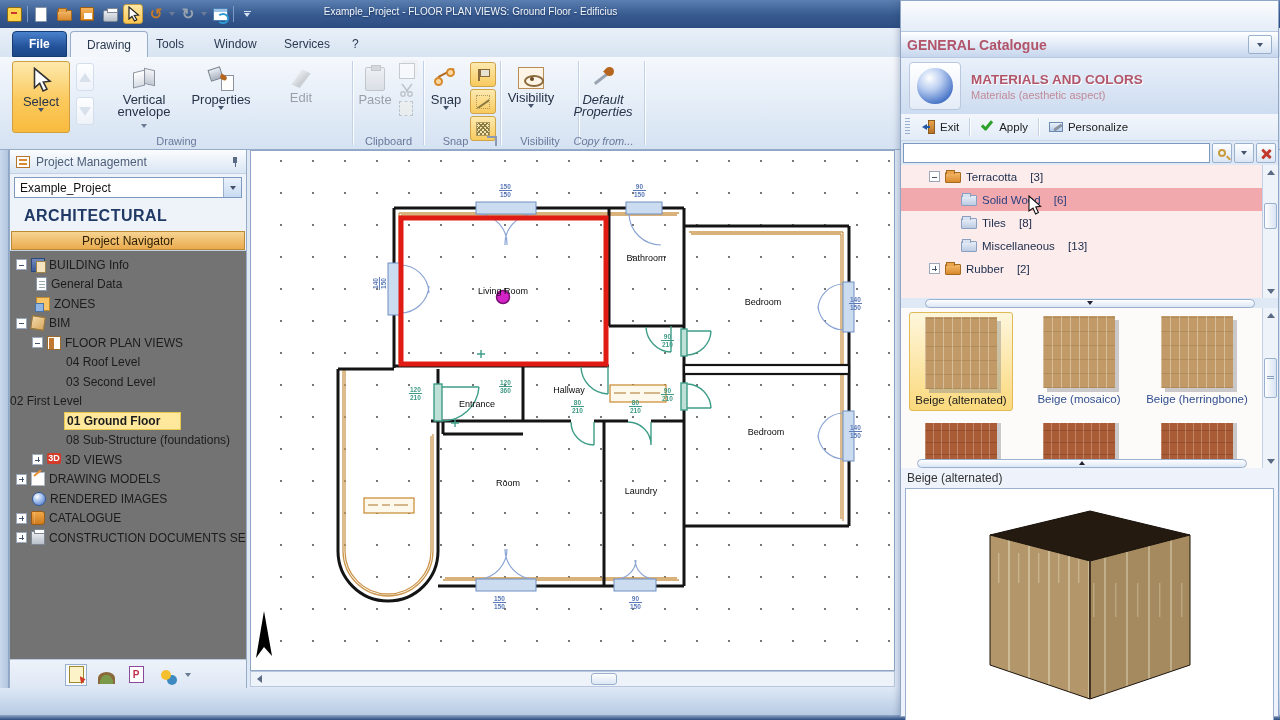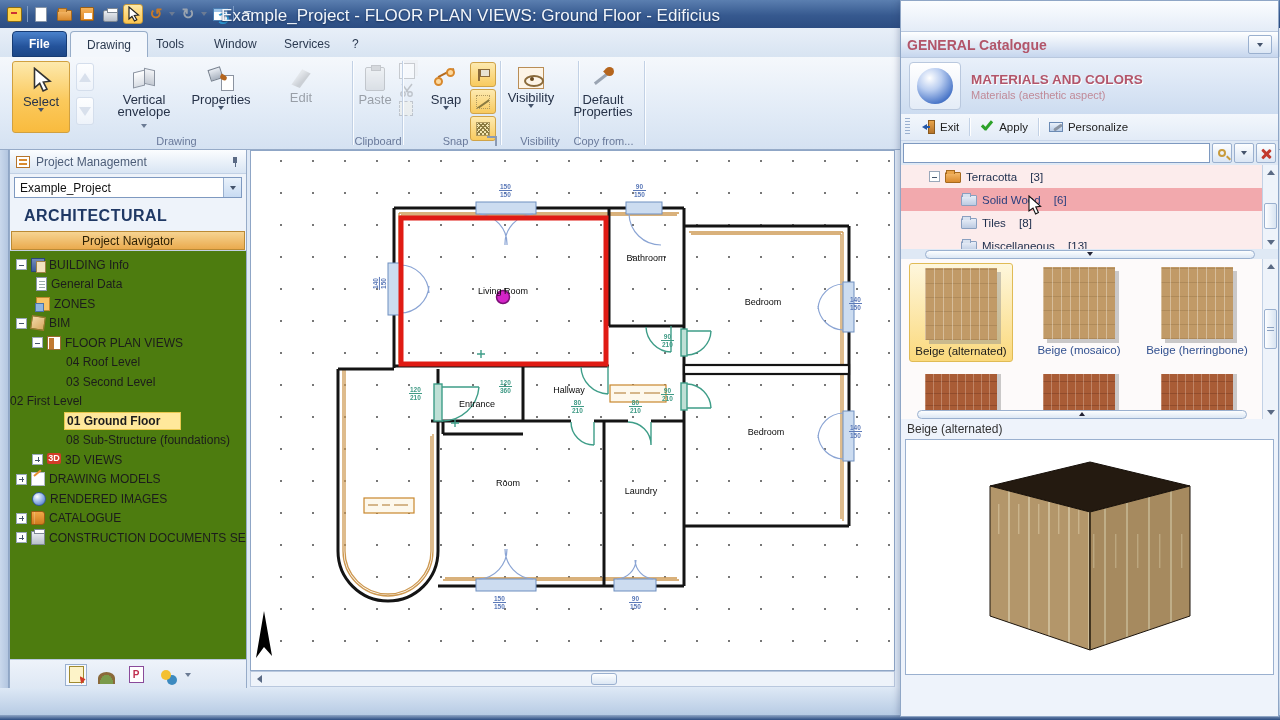--- a/index.html
+++ b/index.html
@@ -6,21 +6,21 @@
   *{box-sizing:border-box;font-family:"Liberation Sans",sans-serif;}
   .app{position:relative;width:1280px;height:720px;background:#dfe9f6;overflow:hidden;}
   .abs{position:absolute;}
 
   
   .titlebar{left:0;top:0;width:1280px;height:28px;background:linear-gradient(#5b7fb0,#36598f 55%,#2c4d82);}
   .qat{left:4px;top:2px;height:24px;display:flex;align-items:center;gap:3px;}
   .qbtn{width:20px;height:20px;display:flex;align-items:center;justify-content:center;border-radius:3px;position:relative;}
   .qbtn.sel{background:linear-gradient(#ffe9a8,#fcc650);border:1px solid #c89b3c;}
   .qsep{width:1px;height:16px;background:#23446f;border-right:1px solid #7b9ac4;}
-  .title-text{left:0;top:6px;width:941px;text-align:center;color:#f2f6fb;font-size:17px;text-shadow:0 1px 2px #17305a;}
+  .title-text{left:0;top:6px;width:941px;text-align:center;color:#f2f6fb;font-size:10px;text-shadow:0 1px 2px #17305a;}
 
   
   .i-app{width:15px;height:15px;background:#ffd34d;border:1px solid #8a6b14;border-radius:2px;}
   .i-app::after{content:"";position:absolute;left:7px;top:8px;width:6px;height:2px;background:#c33;}
   .i-page{width:12px;height:15px;background:#fff;border:1px solid #8a97a8;border-radius:1px;}
   .i-folder{width:15px;height:11px;background:linear-gradient(#f4b869,#d98a2e);border:1px solid #a5691e;border-radius:1px;position:relative;margin-top:3px;}
   .i-folder::before{content:"";position:absolute;left:0;top:-3px;width:7px;height:3px;background:#e9a44b;border:1px solid #a5691e;border-bottom:none;border-radius:1px 1px 0 0;}
   .i-floppy{width:14px;height:14px;background:linear-gradient(#f6b35a,#e08a28);border:1px solid #9c5f14;border-radius:1px;position:relative;}
   .i-floppy::after{content:"";position:absolute;left:3px;bottom:1px;width:8px;height:6px;background:#fff;}
   .i-print{width:15px;height:12px;background:linear-gradient(#eceff3,#b9c0ca);border:1px solid #7e8894;border-radius:2px;position:relative;margin-top:3px;}
@@ -94,21 +94,21 @@
   .i-pm::before{content:"";position:absolute;left:2px;top:2px;width:8px;height:2px;background:#d98a2e;}
   .i-pm::after{content:"";position:absolute;left:2px;top:6px;width:8px;height:2px;background:#d98a2e;}
   .i-pin{width:10px;height:10px;position:relative;margin-left:auto;}
   .i-pin::before{content:"";position:absolute;left:3px;top:0;width:4px;height:6px;background:#5a6a84;}
   .i-pin::after{content:"";position:absolute;left:4.5px;top:6px;width:1px;height:4px;background:#5a6a84;}
   .combo{margin:3px 4px;height:21px;background:#fff;border:1px solid #7e99c0;display:flex;align-items:center;}
   .combo .cval{flex:1;font-size:12px;padding:0 5px;color:#111;}
   .combo .cbtn{width:18px;height:100%;background:linear-gradient(#eaf2fb,#c8dbf2);border-left:1px solid #9ab0cf;display:flex;align-items:center;justify-content:center;}
   .sect{font-size:16px;font-weight:bold;color:#1f3864;padding:6px 0 6px 14px;letter-spacing:.5px;}
   .navbar{margin:0 1px;height:19px;background:linear-gradient(#f6d492,#eaaa4e);border:1px solid #bb8a34;display:flex;align-items:center;justify-content:center;font-size:12px;color:#2e2104;}
-  .tree{background:#4d7c0f;border-top:1px solid #c2d1e5;height:438px;padding-top:4px;overflow:hidden;font-size:12px;color:#1c1c1c;}
+  .tree{background:#737373;border-top:1px solid #c2d1e5;height:438px;padding-top:4px;overflow:hidden;font-size:12px;color:#1c1c1c;}
   .trow{height:19.5px;display:flex;align-items:center;gap:4px;}
   .tg{width:11px;height:11px;border:1px solid #9aa8ba;background:#fff;position:relative;flex:none;}
   .tg::before{content:"";position:absolute;left:2px;top:4.5px;width:5px;height:1px;background:#44546a;}
   .tg.plus::after{content:"";position:absolute;left:4.5px;top:2px;width:1px;height:5px;background:#44546a;}
   .tlabel{white-space:nowrap;}
   .tsel{background:#ffe89b;border:1px solid #e8c84e;font-weight:bold;padding:1px 20px 1px 2px;}
   .tic{width:14px;height:14px;flex:none;position:relative;}
   .ic-build{background:linear-gradient(#7189bb,#3c5c98);border:1px solid #2c4878;}
   .ic-build::after{content:"";position:absolute;right:-2px;bottom:-2px;width:8px;height:10px;background:#f3e3c0;border:1px solid #a08448;}
   .ic-page2{width:11px;height:14px;background:#fff;border:1px solid #8a97a8;}
@@ -181,21 +181,21 @@
   .i-pers::after{content:"";position:absolute;left:4px;top:5px;width:10px;height:3px;background:#8a94a2;transform:rotate(-35deg);border-radius:2px;}
   .search-row{height:24px;display:flex;align-items:center;gap:2px;padding:1px 2px;background:#dfe9f5;}
   .search-input{flex:1;height:20px;border:1px solid #7e99c0;background:#fff;font-size:11px;padding:0 4px;outline:none;}
   .sq-btn{width:20px;height:20px;border:1px solid #9ab0cf;background:linear-gradient(#fdfeff,#dbe6f4);display:flex;align-items:center;justify-content:center;border-radius:2px;position:relative;}
   .i-mag{width:8px;height:8px;border:2px solid #c89b3c;border-radius:50%;position:relative;}
   .i-mag::after{content:"";position:absolute;left:6px;top:6px;width:5px;height:2px;background:#c89b3c;transform:rotate(45deg);}
   .i-x{position:relative;width:10px;height:10px;}
   .i-x::before,.i-x::after{content:"";position:absolute;left:4px;top:0;width:2.5px;height:12px;background:#c23a2e;border-radius:1px;}
   .i-x::before{transform:rotate(45deg);}
   .i-x::after{transform:rotate(-45deg);}
-  .cat-tree{height:84px;background:#fcecec;position:relative;font-size:11.5px;color:#20304e;overflow:hidden;}
+  .cat-tree{height:133px;background:#fcecec;position:relative;font-size:11.5px;color:#20304e;overflow:hidden;}
   .crow{height:23px;display:flex;align-items:center;gap:5px;position:relative;}
   .crow.sel{background:#f2a9ad;}
   .fold{width:16px;height:11px;border-radius:1px;position:relative;flex:none;margin-top:2px;}
   .fold.or{background:linear-gradient(#f4b869,#d98a2e);border:1px solid #a5691e;}
   .fold.or::before{content:"";position:absolute;left:0;top:-3px;width:7px;height:3px;background:#e9a44b;border:1px solid #a5691e;border-bottom:none;}
   .fold.bl{background:linear-gradient(#e8eef8,#bccbe2);border:1px solid #8aa0c0;}
   .fold.bl::before{content:"";position:absolute;left:0;top:-3px;width:7px;height:3px;background:#d8e2f0;border:1px solid #8aa0c0;border-bottom:none;}
   .vscroll{position:absolute;right:0;top:0;bottom:0;width:16px;background:#eef3fa;border-left:1px solid #c2d1e5;}
   .vs-a{position:absolute;left:1px;width:14px;height:14px;display:flex;align-items:center;justify-content:center;}
   .vs-thumb{position:absolute;left:1px;width:13px;background:linear-gradient(90deg,#fdfeff,#d8e4f2);border:1px solid #9ab0cf;border-radius:2px;}
@@ -313,21 +313,21 @@
         <span class="caret"></span>
       </div>
       <div class="bigbtn dis" style="left:272px;">
         <span class="ri-brush"></span>
         <span class="blab">Edit</span>
       </div>
       <div class="glabel">Drawing</div>
       <div class="gsep"></div>
     </div>
 
-    <div class="rgroup" style="left:353px;width:50px;">
+    <div class="rgroup" style="left:353px;width:71px;">
       <div class="bigbtn dis" style="left:0px;width:44px;">
         <span class="ri-clip"></span>
         <span class="blab">Paste</span>
       </div>
       <div class="smallstack dis" style="left:46px;top:6px;gap:4px;">
         <span style="width:16px;height:16px;background:#fff;border:1px solid #8b93a0;box-shadow:3px -3px 0 #e8ecf2;"></span>
         <svg width="16" height="14" viewBox="0 0 16 14">
             <path d="M3,1 L9,9 M13,1 L7,9" stroke="#7e8894" stroke-width="1.5"></path>
             <circle cx="4" cy="11" r="2.2" fill="none" stroke="#7e8894" stroke-width="1.4"></circle>
             <circle cx="11" cy="11" r="2.2" fill="none" stroke="#7e8894" stroke-width="1.4"></circle>
@@ -367,21 +367,21 @@
     <div class="rgroup" style="left:501px;width:78px;">
       <div class="bigbtn" style="left:2px;width:56px;">
         <span class="ri-eye"></span>
         <span class="blab">Visibility</span>
         <span class="caret"></span>
       </div>
       <div class="glabel">Visibility</div>
       <div class="gsep"></div>
     </div>
 
-    <div class="rgroup" style="left:562px;width:83px;">
+    <div class="rgroup" style="left:562px;width:83px;font-style:italic;">
       <div class="bigbtn" style="left:10px;width:62px;">
         <span class="ri-drop">
             <span class="stem"></span>
             <span class="bulb"></span>
           </span>
         <span class="blab"><span>Default</span><br><span>Properties</span></span>
       </div>
       <div class="glabel">Copy from...</div>
       <div class="gsep"></div>
     </div>

